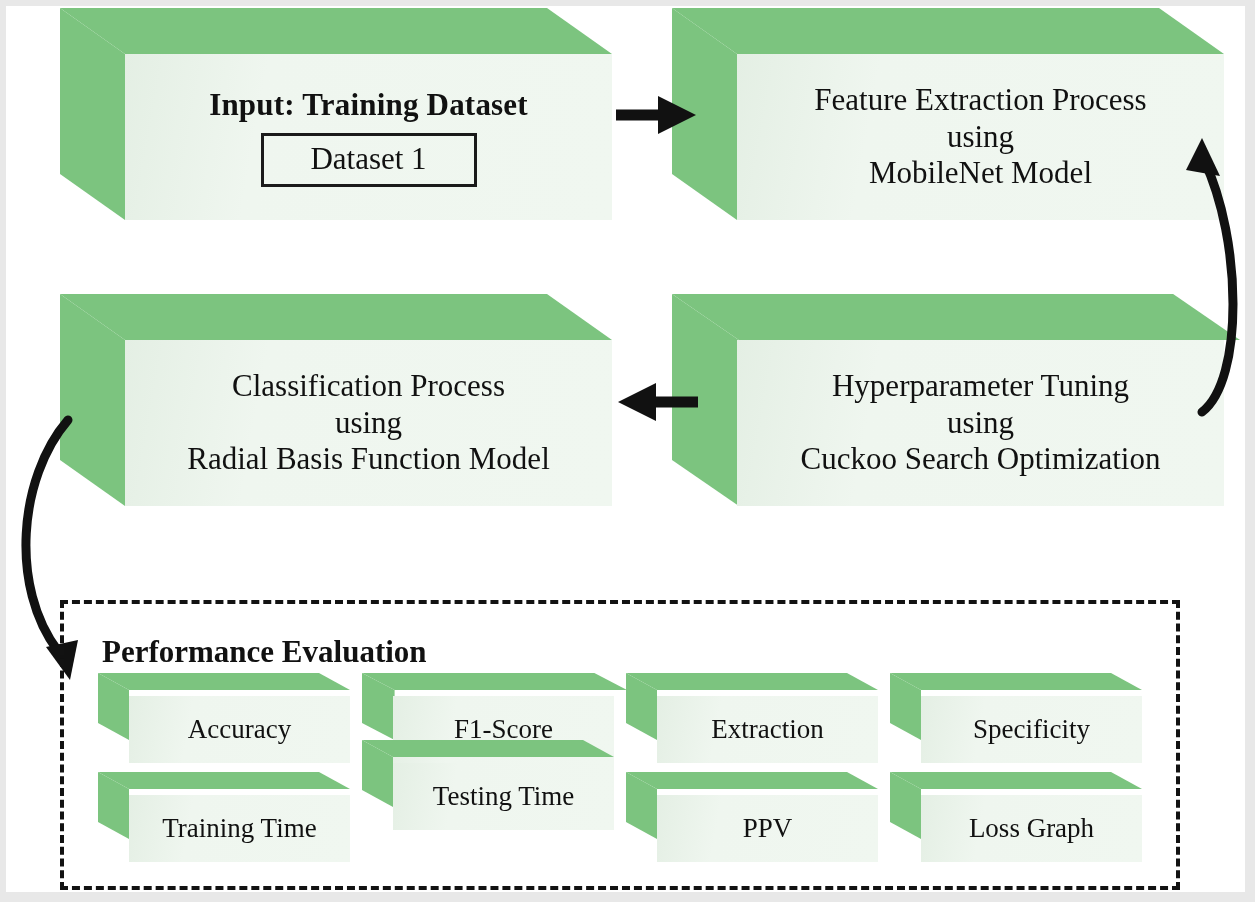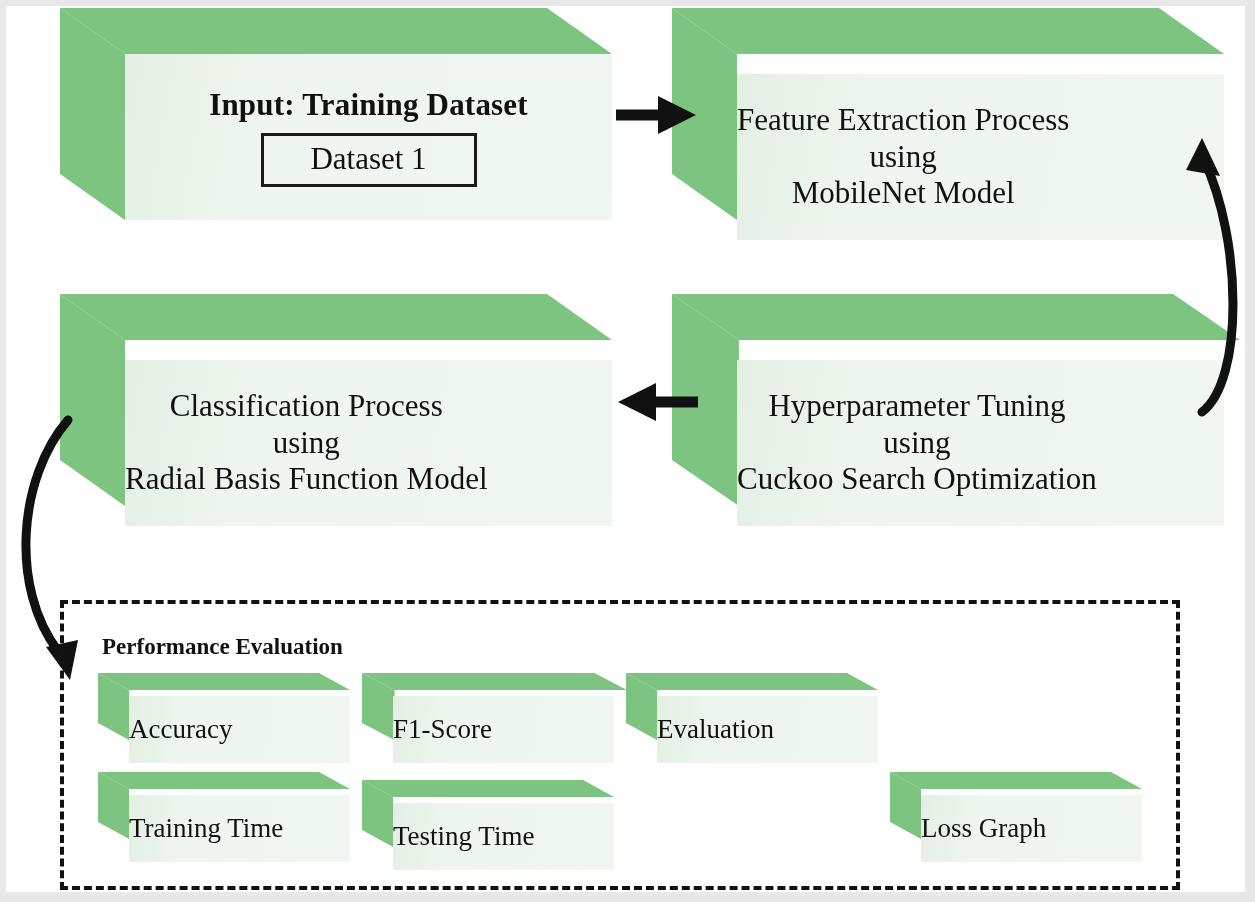--- a/index.html
+++ b/index.html
@@ -35,20 +35,21 @@
     top: 0;
     width: 100%;
     height: 100%;
   }
   .box3d .face {
     position: absolute;
     box-sizing: border-box;
     background: linear-gradient(100deg, #e4efe4 0%, #eff6ef 28%, #f0f7f0 100%);
     display: flex;
     align-items: center;
+    justify-content: center;
     text-align: center;
     color: #111111;
     line-height: 1.18;
   }
 
   
   .big {
     width: 552px;
     height: 212px;
   }
@@ -96,38 +97,37 @@
     padding: 6px 20px 8px 20px;
     font-size: 31px;
     background: transparent;
     min-width: 170px;
     text-align: center;
     line-height: 1.1;
   }
 
   .multiline {
     white-space: pre-line;
-    margin-top: 20px;
   }
 
   
   #perf-container {
     position: absolute;
     left: 60px;
     top: 600px;
     width: 1120px;
     height: 290px;
     border: 4px dashed #121212;
     box-sizing: border-box;
   }
   #perf-title {
     position: absolute;
     left: 38px;
     top: 30px;
-    font-size: 23px;
+    font-size: 31px;
     font-weight: bold;
     color: #111111;
   }
 
   
   .arrow-svg {
     position: absolute;
     overflow: visible;
     pointer-events: none;
   }
@@ -225,40 +225,54 @@
       <polygon points="0,0 31,23 31,90 0,67" fill="#7cc47f"></polygon>
     </svg>
     <div class="face">F1-Score</div>
   </div>
 
   <div class="box3d small" style="left:626px; top:673px;">
     <svg class="solid" viewBox="0 0 252 90" preserveAspectRatio="none">
       <polygon points="0,0 221,0 252,23 31,23" fill="#7cc47f"></polygon>
       <polygon points="0,0 31,23 31,90 0,67" fill="#7cc47f"></polygon>
     </svg>
-    <div class="face">Evaluation</div>
-  </div>
-
+    <div class="face">Extraction</div>
+  </div>
+
+  <div class="box3d small" style="left:890px; top:673px;">
+    <svg class="solid" viewBox="0 0 252 90" preserveAspectRatio="none">
+      <polygon points="0,0 221,0 252,23 31,23" fill="#7cc47f"></polygon>
+      <polygon points="0,0 31,23 31,90 0,67" fill="#7cc47f"></polygon>
+    </svg>
+    <div class="face">Specificity</div>
+  </div>
 
   <div class="box3d small" style="left:98px; top:772px;">
     <svg class="solid" viewBox="0 0 252 90" preserveAspectRatio="none">
       <polygon points="0,0 221,0 252,23 31,23" fill="#7cc47f"></polygon>
       <polygon points="0,0 31,23 31,90 0,67" fill="#7cc47f"></polygon>
     </svg>
     <div class="face">Training Time</div>
   </div>
 
-  <div class="box3d small" style="left:362px; top:780px;font-family:Liberation Serif, serif;">
+  <div class="box3d small" style="left:362px; top:740px;font-family:Liberation Serif, serif;">
     <svg class="solid" viewBox="0 0 252 90" preserveAspectRatio="none">
       <polygon points="0,0 221,0 252,23 31,23" fill="#7cc47f"></polygon>
       <polygon points="0,0 31,23 31,90 0,67" fill="#7cc47f"></polygon>
     </svg>
     <div class="face">Testing Time</div>
   </div>
 
+  <div class="box3d small" style="left:626px; top:772px;">
+    <svg class="solid" viewBox="0 0 252 90" preserveAspectRatio="none">
+      <polygon points="0,0 221,0 252,23 31,23" fill="#7cc47f"></polygon>
+      <polygon points="0,0 31,23 31,90 0,67" fill="#7cc47f"></polygon>
+    </svg>
+    <div class="face">PPV</div>
+  </div>
 
   <div class="box3d small" style="left:890px; top:772px;">
     <svg class="solid" viewBox="0 0 252 90" preserveAspectRatio="none">
       <polygon points="0,0 221,0 252,23 31,23" fill="#7cc47f"></polygon>
       <polygon points="0,0 31,23 31,90 0,67" fill="#7cc47f"></polygon>
     </svg>
     <div class="face">Loss Graph</div>
   </div>
 
 </div>

